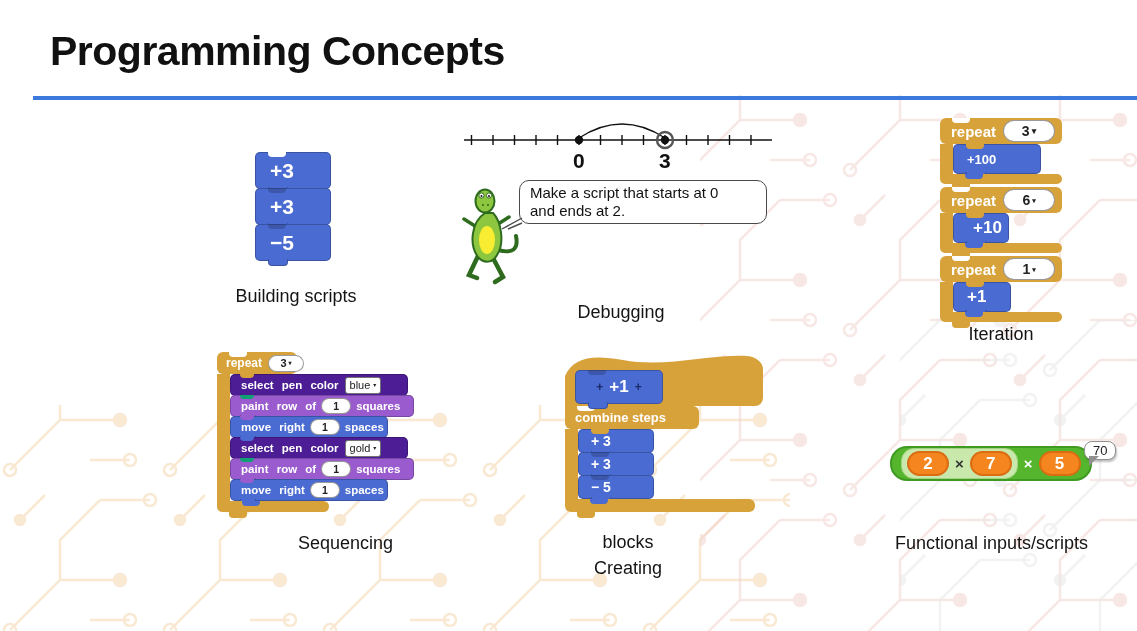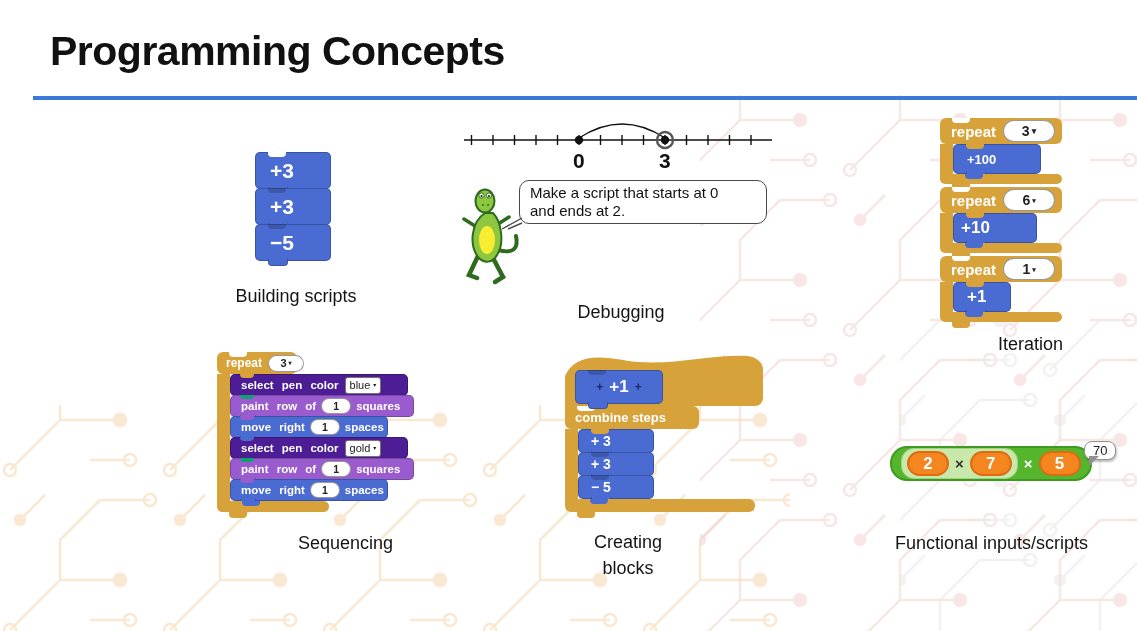--- a/index.html
+++ b/index.html
@@ -214,21 +214,21 @@
     <div class="cblock" style="margin-bottom:3px;">
       <div class="c-head" style="width:122px;height:26px;font-size:15px;gap:7px;padding:0 8px 0 11px;">
         <span>repeat</span>
         <span class="oval" style="min-width:40px;height:20px;font-size:14px;padding:0 5px;">
           <span>6</span>
           <span class="tri" style="font-size:7px;">▾</span>
         </span>
       </div>
       <div class="c-row">
         <div class="c-arm"></div>
-        <div class="sb blue" style="--notch:#d8a23b;width:84px;height:30px;font-size:17px;padding-left:7px;">
+        <div class="sb blue" style="--notch:#d8a23b;width:56px;height:30px;font-size:17px;padding-left:19px;">
           <span>+10</span>
         </div>
       </div>
       <div class="c-foot" style="width:122px;height:10px;"></div>
     </div>
 
     <div class="cblock">
       <div class="c-head" style="width:122px;height:26px;font-size:15px;gap:7px;padding:0 8px 0 11px;">
         <span>repeat</span>
         <span class="oval" style="min-width:40px;height:20px;font-size:14px;padding:0 5px;">
@@ -238,21 +238,21 @@
       </div>
       <div class="c-row">
         <div class="c-arm"></div>
         <div class="sb blue" style="--notch:#d8a23b;width:58px;height:30px;font-size:17px;padding-left:13px;">
           <span>+1</span>
         </div>
       </div>
       <div class="c-foot" style="width:122px;height:10px;"></div>
     </div>
   </div>
-  <div class="abs caption" style="left:939px;top:331px;width:124px;text-align:right;">Iteration</div>
+  <div class="abs caption" style="left:939px;top:321px;width:124px;">Iteration</div>
 
   <div class="abs cblock" style="left:217px;top:352px;">
     <div class="c-head" style="width:80px;height:22px;font-size:12px;gap:6px;padding:0 6px 0 9px;">
       <span>repeat</span>
       <span class="oval" style="min-width:26px;height:15px;font-size:11px;padding:0 4px;">
         <span>3</span>
         <span class="tri" style="font-size:6px;">▾</span>
       </span>
     </div>
 
@@ -334,22 +334,22 @@
           <span>+ 3</span>
         </div>
         <div class="sb blue" style="--notch:rgba(0,0,0,.18);width:76px;height:24px;font-size:14px;padding-left:12px;">
           <span>− 5</span>
         </div>
       </div>
     </div>
     <div class="c-foot" style="width:190px;height:13px;"></div>
   </div>
   <div class="abs caption" style="left:558px;top:529px;width:140px;">
+    <div>blocks</div>
     <div>Creating</div>
-    <div>blocks</div>
   </div>
 
   <div class="abs" style="left:890px;top:446px;">
     <div class="opblock">
       <div class="subexpr">
         <div class="numoval">
           <span>2</span>
         </div>
         <span class="xin">×</span>
         <div class="numoval">

